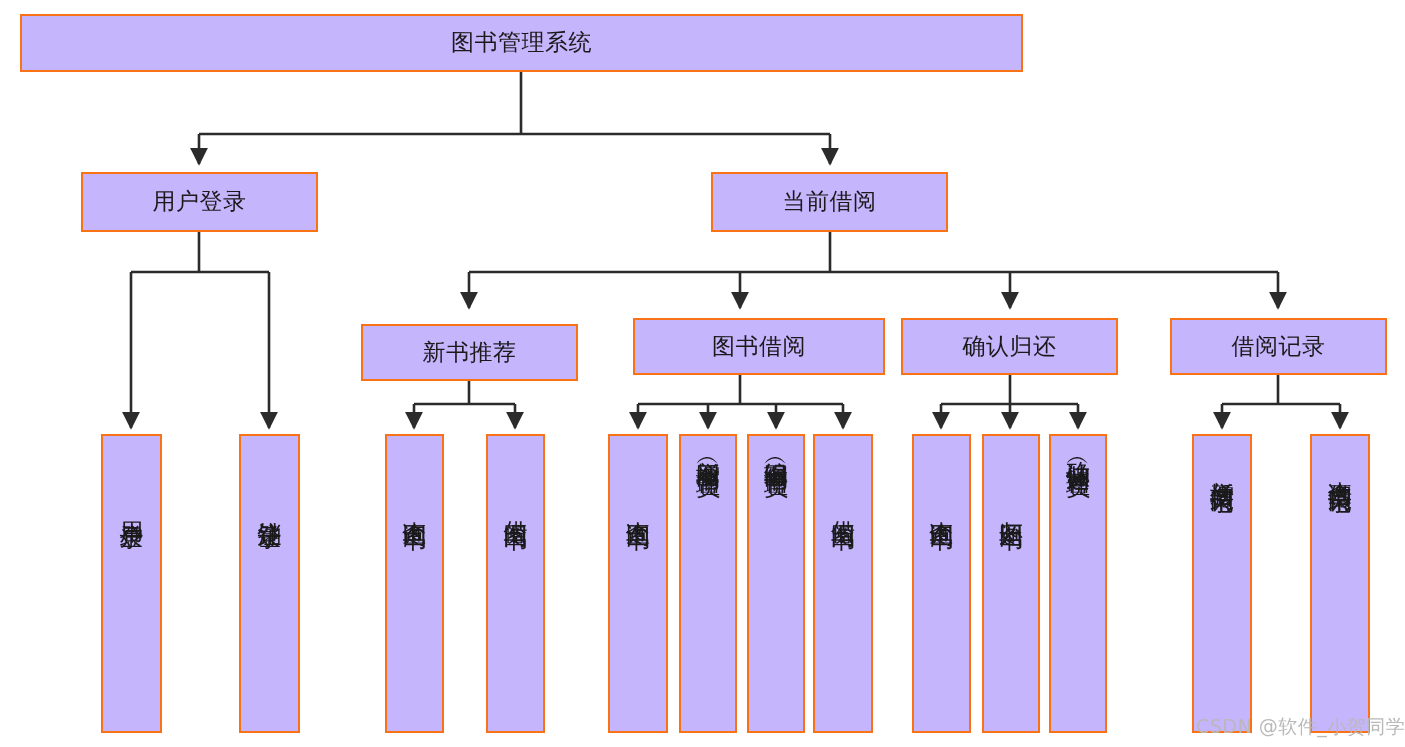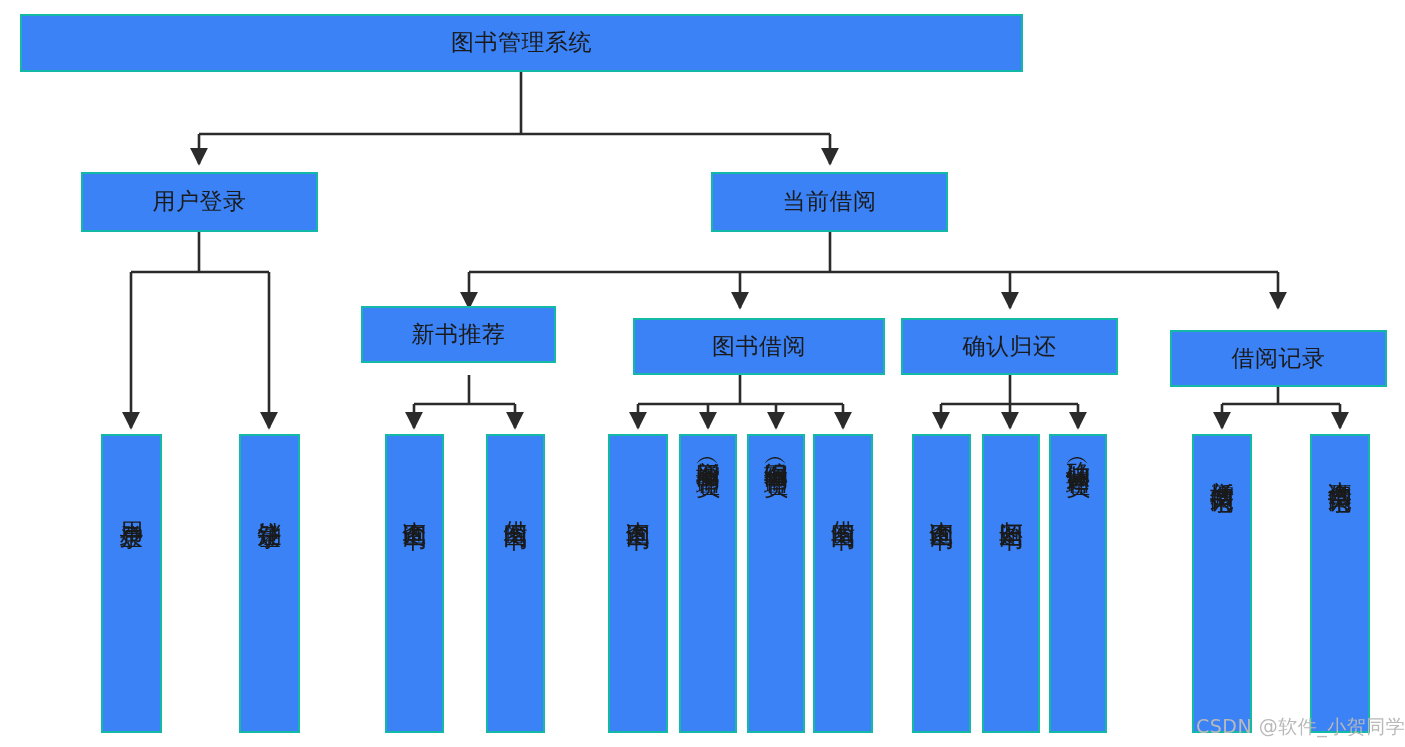--- a/index.html
+++ b/index.html
@@ -22,22 +22,22 @@
   svg.edges {
     position: absolute;
     left: 0; top: 0;
     width: 1405px;
     height: 747px;
     pointer-events: none;
   }
   .node {
     position: absolute;
     box-sizing: border-box;
-    background: #3b82f6;
-    border: 2px solid #14b8a6;
+    background: #c4b5fd;
+    border: 2px solid #f97316;
     display: flex;
     align-items: center;
     justify-content: center;
     overflow: hidden;
   }
   .node .label {
     color: #1a1a1a;
     text-align: center;
     line-height: 1.18;
     letter-spacing: 0.5px;
@@ -128,33 +128,33 @@
   </div>
 
   <div class="node horizontal" style="left:81px; top:172px; width:237px; height:60px;">
     <span class="label">用户登录</span>
   </div>
 
   <div class="node horizontal" style="left:711px; top:172px; width:237px; height:60px;">
     <span class="label">当前借阅</span>
   </div>
 
-  <div class="node horizontal" style="left:361px; top:306px; width:195px; height:57px;">
+  <div class="node horizontal" style="left:361px; top:324px; width:217px; height:57px;">
     <span class="label">新书推荐</span>
   </div>
 
   <div class="node horizontal" style="left:633px; top:318px; width:252px; height:57px;">
     <span class="label">图书借阅</span>
   </div>
 
   <div class="node horizontal" style="left:901px; top:318px; width:217px; height:57px;">
     <span class="label">确认归还</span>
   </div>
 
-  <div class="node horizontal" style="left:1170px; top:318px; width:217px; height:57px;margin-top:12px;">
+  <div class="node horizontal" style="left:1170px; top:318px; width:217px; height:57px;">
     <span class="label">借阅记录</span>
   </div>
 
   <div class="node vertical" style="left:101px; top:434px; width:61px; height:299px;">
     <span class="label" style="margin-top:66px;">用户登录</span>
   </div>
 
   <div class="node vertical" style="left:239px; top:434px; width:61px; height:299px;">
     <span class="label" style="margin-top:66px;">注销登录</span>
   </div>

